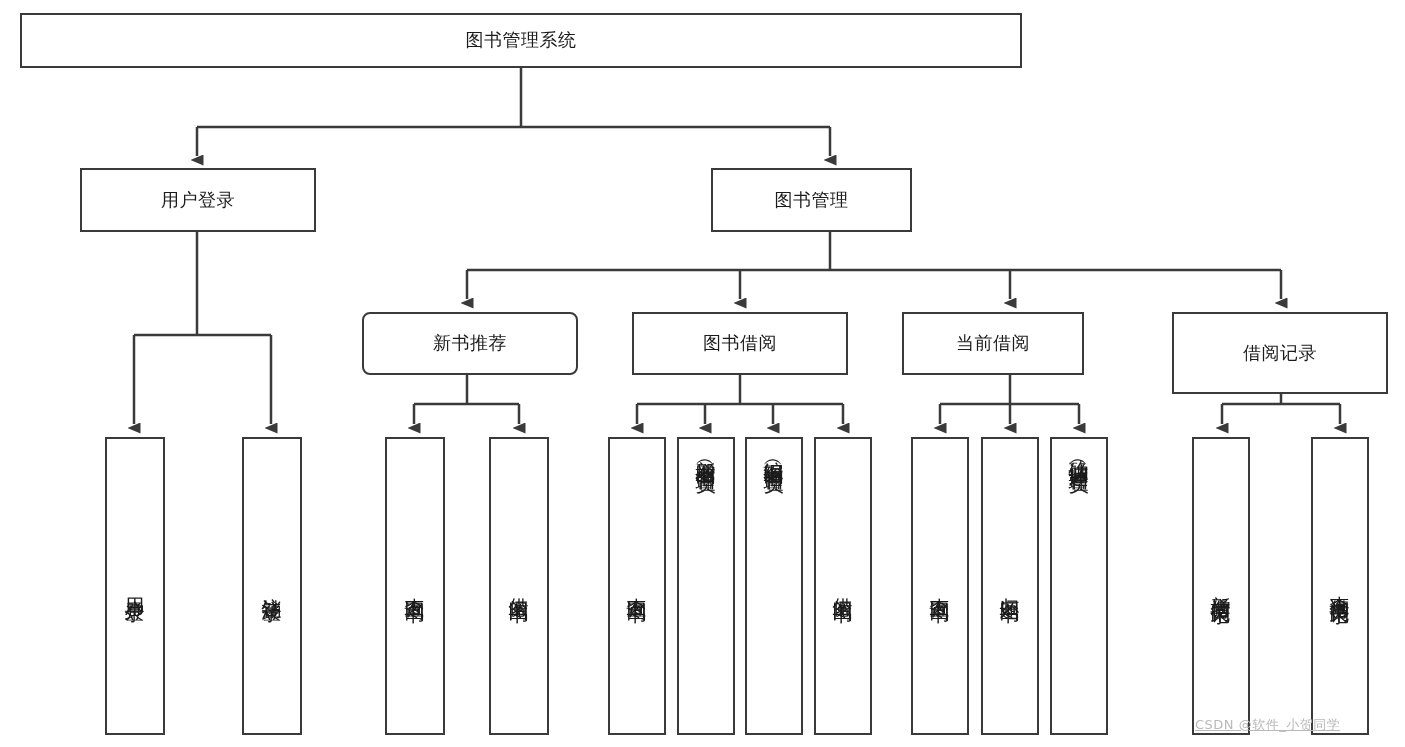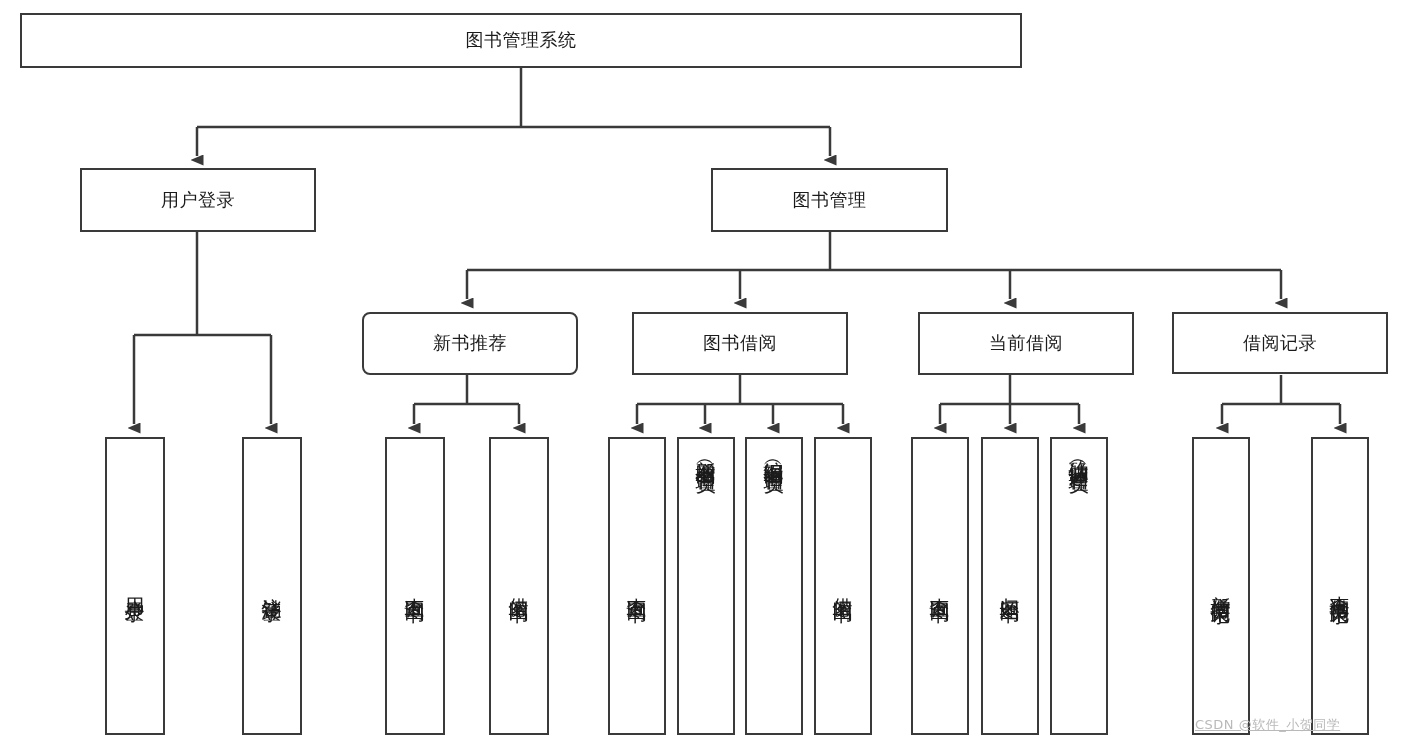--- a/index.html
+++ b/index.html
@@ -122,34 +122,34 @@
     </g>
   </svg>
 
   <div class="node" style="left:20px;top:13px;width:1002px;height:55px;">
     <span class="lbl">图书管理系统</span>
   </div>
 
   <div class="node" style="left:80px;top:168px;width:236px;height:64px;">
     <span class="lbl">用户登录</span>
   </div>
-  <div class="node" style="left:711px;top:168px;width:237px;height:64px;">
+  <div class="node" style="left:711px;top:168px;width:201px;height:64px;">
     <span class="lbl">图书管理</span>
   </div>
 
   <div class="node" style="left:362px;top:312px;width:216px;height:63px;border-radius:8px;">
     <span class="lbl">新书推荐</span>
   </div>
   <div class="node" style="left:632px;top:312px;width:216px;height:63px;">
     <span class="lbl">图书借阅</span>
   </div>
-  <div class="node" style="left:902px;top:312px;width:216px;height:63px;margin-left:16px;">
+  <div class="node" style="left:902px;top:312px;width:182px;height:63px;">
     <span class="lbl">当前借阅</span>
   </div>
-  <div class="node" style="left:1172px;top:312px;width:216px;height:62px;">
+  <div class="node" style="left:1172px;top:312px;width:216px;height:82px;">
     <span class="lbl">借阅记录</span>
   </div>
 
   <div class="leaf centered" style="left:105px;top:437px;width:60px;height:298px;">
     <span class="lbl">用户登录</span>
   </div>
   <div class="leaf centered" style="left:242px;top:437px;width:60px;height:298px;">
     <span class="lbl">注销登录</span>
   </div>
 

